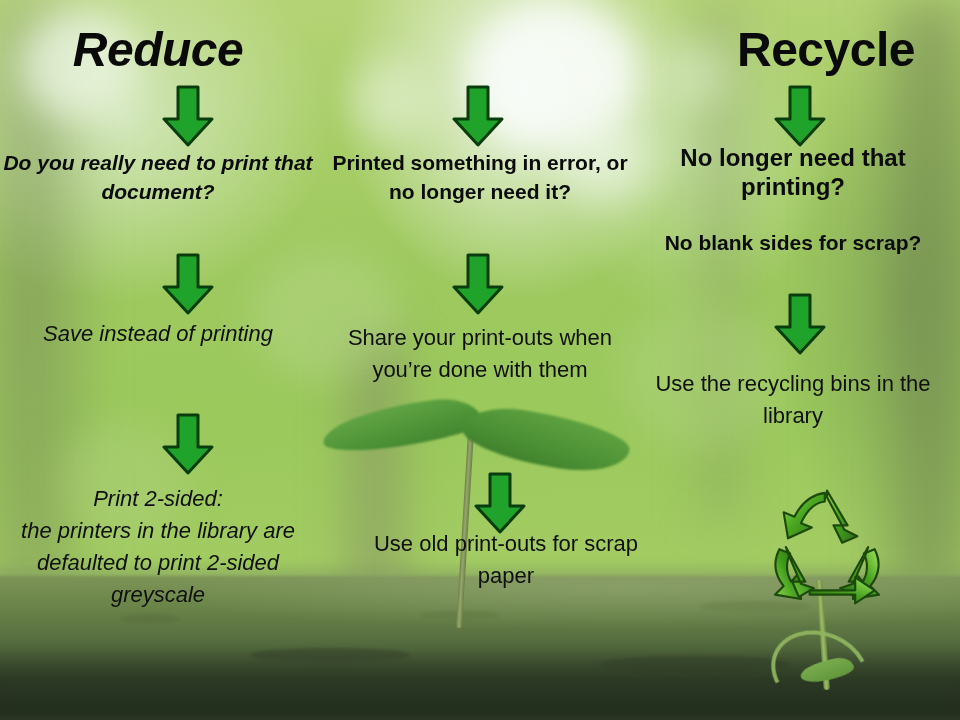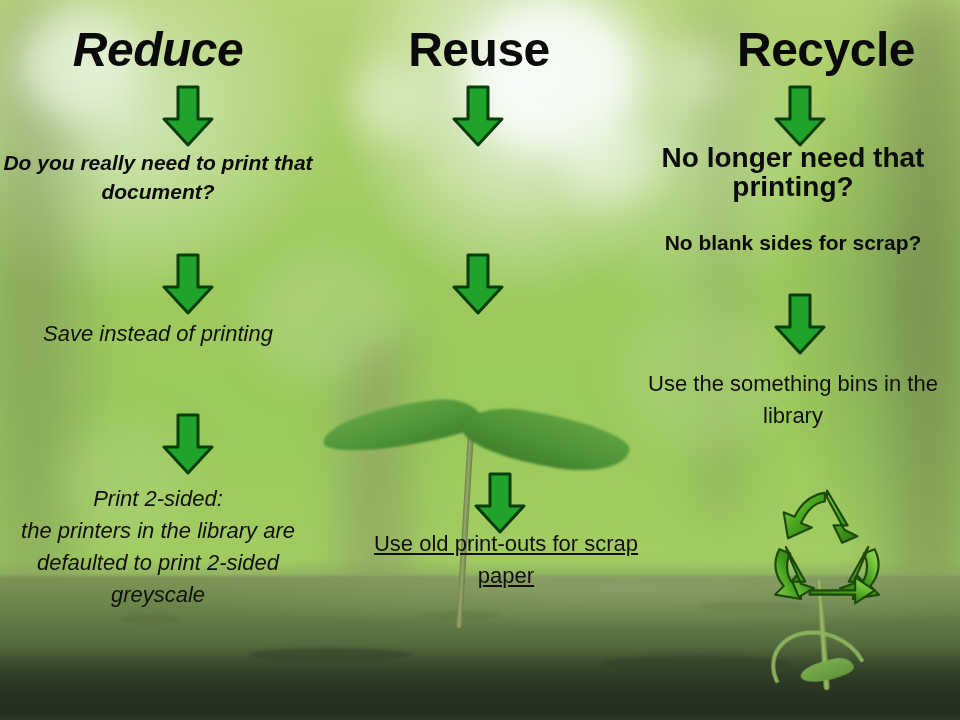--- a/index.html
+++ b/index.html
@@ -218,61 +218,62 @@
         <svg width="56" height="62" viewBox="0 0 56 62">
           <path d="M18 2 H38 V34 H52 L28 60 L4 34 H18 Z" fill="#1fa32a" stroke="#0a3d0d" stroke-width="3" stroke-linejoin="round"></path>
         </svg>
       </div>
 
       <div class="atext" style="top:483px;left:-12px;font-size:22px;line-height:32px;white-space:pre-line;">Print 2-sided:
 the printers in the library are defaulted to print 2-sided greyscale</div>
     </div>
 
     <div class="col col-2">
-      <div class="heading" style="top:26px;left:-1px;">Reuse</div>
 
       <div class="arrow" style="left:110px;top:85px;">
         <svg width="56" height="62" viewBox="0 0 56 62">
           <path d="M18 2 H38 V34 H52 L28 60 L4 34 H18 Z" fill="#1fa32a" stroke="#0a3d0d" stroke-width="3" stroke-linejoin="round"></path>
         </svg>
       </div>
 
+      <div class="qtext" style="top:148px;left:-8px;width:296px;font-size:21px;line-height:29px;">Printed something in error, or no longer need it?</div>
 
       <div class="arrow" style="left:110px;top:253px;">
         <svg width="56" height="62" viewBox="0 0 56 62">
           <path d="M18 2 H38 V34 H52 L28 60 L4 34 H18 Z" fill="#1fa32a" stroke="#0a3d0d" stroke-width="3" stroke-linejoin="round"></path>
         </svg>
       </div>
 
+      <div class="atext" style="top:322px;left:-8px;width:296px;font-size:22px;line-height:32px;">Share your print-outs when you’re done with them</div>
 
       <div class="arrow" style="left:132px;top:472px;">
         <svg width="56" height="62" viewBox="0 0 56 62">
           <path d="M18 2 H38 V34 H52 L28 60 L4 34 H18 Z" fill="#1fa32a" stroke="#0a3d0d" stroke-width="3" stroke-linejoin="round"></path>
         </svg>
       </div>
 
-      <div class="atext" style="top:528px;left:18px;width:296px;font-size:22px;line-height:32px;text-decoration:underline;">Use old print-outs for scrap paper</div>
+      <div class="atext" style="top:528px;left:18px;width:296px;font-size:22px;line-height:32px;">Use old print-outs for scrap paper</div>
     </div>
 
     <div class="col col-3">
       <div class="heading" style="top:26px;left:36px;">Recycle</div>
 
       <div class="arrow" style="left:152px;top:85px;">
         <svg width="56" height="62" viewBox="0 0 56 62">
           <path d="M18 2 H38 V34 H52 L28 60 L4 34 H18 Z" fill="#1fa32a" stroke="#0a3d0d" stroke-width="3" stroke-linejoin="round"></path>
         </svg>
       </div>
 
-      <div class="qtext" style="top:143px;left:18px;width:310px;font-size:28px;line-height:29px;">No longer need that printing?</div>
+      <div class="qtext" style="top:143px;left:18px;width:310px;font-size:24px;line-height:29px;">No longer need that printing?</div>
 
       <div class="qtext" style="top:228px;left:18px;width:310px;font-size:21px;line-height:29px;">No blank sides for scrap?</div>
 
       <div class="arrow" style="left:152px;top:293px;">
         <svg width="56" height="62" viewBox="0 0 56 62">
           <path d="M18 2 H38 V34 H52 L28 60 L4 34 H18 Z" fill="#1fa32a" stroke="#0a3d0d" stroke-width="3" stroke-linejoin="round"></path>
         </svg>
       </div>
 
-      <div class="atext" style="top:368px;left:18px;width:310px;font-size:22px;line-height:32px;">Use the something bins in the library</div>
+      <div class="atext" style="top:368px;left:18px;width:310px;font-size:22px;line-height:32px;">Use the recycling bins in the library</div>
     </div>
 
   </div>
 </div>
 
 </body></html>

